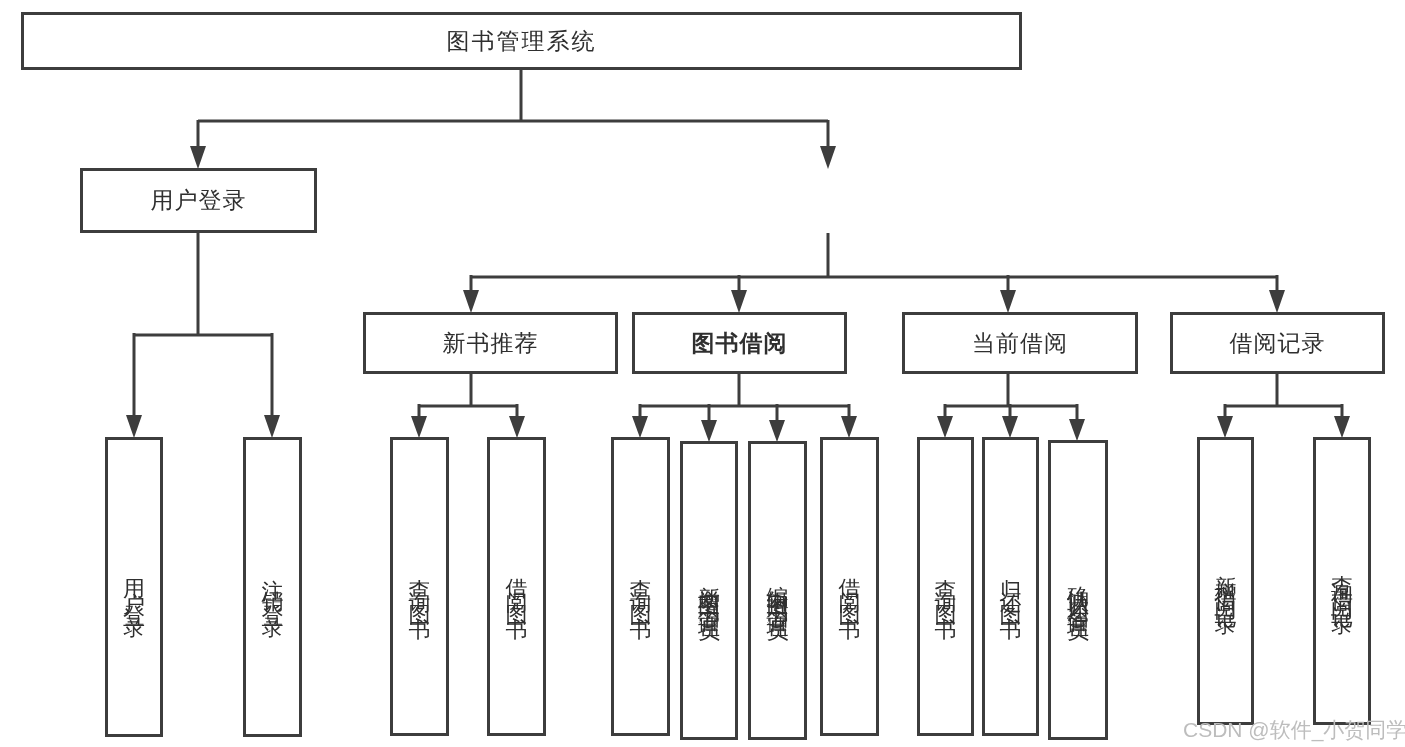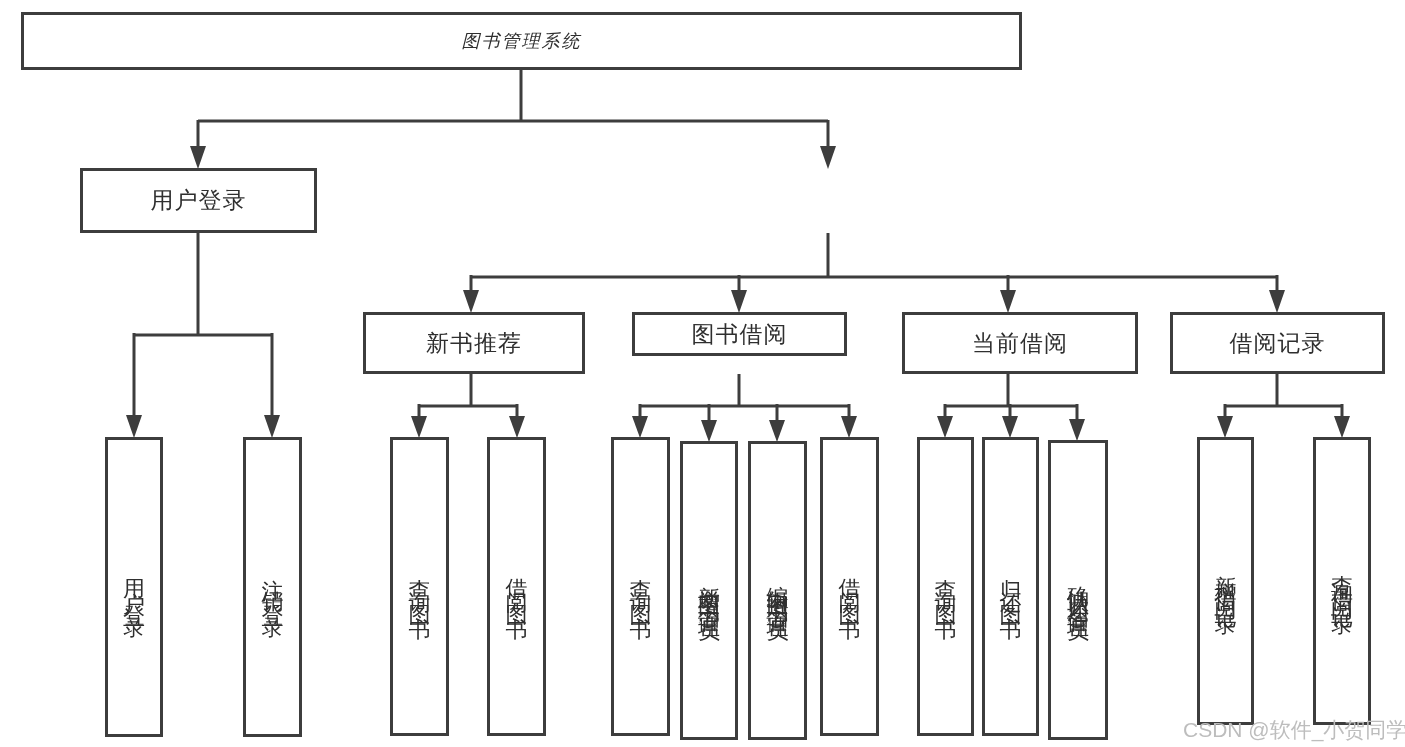--- a/index.html
+++ b/index.html
@@ -7,21 +7,21 @@
     position:relative; width:1405px; height:747px; background:#ffffff;
     font-family:"Liberation Sans", sans-serif; color:#2f2f2f; overflow:hidden;
   }
   svg.wires { position:absolute; left:0; top:0; z-index:0; }
   .node {
     position:absolute; box-sizing:border-box; background:#ffffff;
     border:3px solid #3d3d3d; display:flex; align-items:center; justify-content:center;
     z-index:1; text-align:center;
   }
   .h-node { font-size:23px; letter-spacing:1px; }
-  .root-node { font-size:18px; letter-spacing:2px;font-style:italic; }
+  .root-node { font-size:23px; letter-spacing:2px; }
   .v-node span {
     writing-mode:vertical-rl; text-orientation:mixed;
     font-size:22px; line-height:1;
   }
   .v4 span { letter-spacing:13px; }
   .v6 span { letter-spacing:8px; }
   .v9 span { letter-spacing:5px; }
   .watermark {
     position:absolute; left:1183px; top:716px; z-index:2;
     font-size:21px; color:#bdbdbd; white-space:nowrap;
@@ -106,24 +106,24 @@
   </svg>
 
   <div class="node root-node" style="left:21px; top:12px; width:1001px; height:58px;">
     <span>图书管理系统</span>
   </div>
 
   <div class="node h-node" style="left:80px; top:168px; width:237px; height:65px;">
     <span>用户登录</span>
   </div>
 
-  <div class="node h-node" style="left:363px; top:312px; width:222px; height:62px;text-align:center;">
+  <div class="node h-node" style="left:363px; top:312px; width:255px; height:62px;text-align:center;">
     <span>新书推荐</span>
   </div>
-  <div class="node h-node" style="left:632px; top:312px; width:215px; height:44px;">
+  <div class="node h-node" style="left:632px; top:312px; width:215px; height:62px;font-weight:bold;">
     <span>图书借阅</span>
   </div>
   <div class="node h-node" style="left:902px; top:312px; width:236px; height:62px;">
     <span>当前借阅</span>
   </div>
   <div class="node h-node" style="left:1170px; top:312px; width:215px; height:62px;">
     <span>借阅记录</span>
   </div>
 
   <div class="node v-node v4" style="left:105px; top:437px; width:58px; height:300px;">

